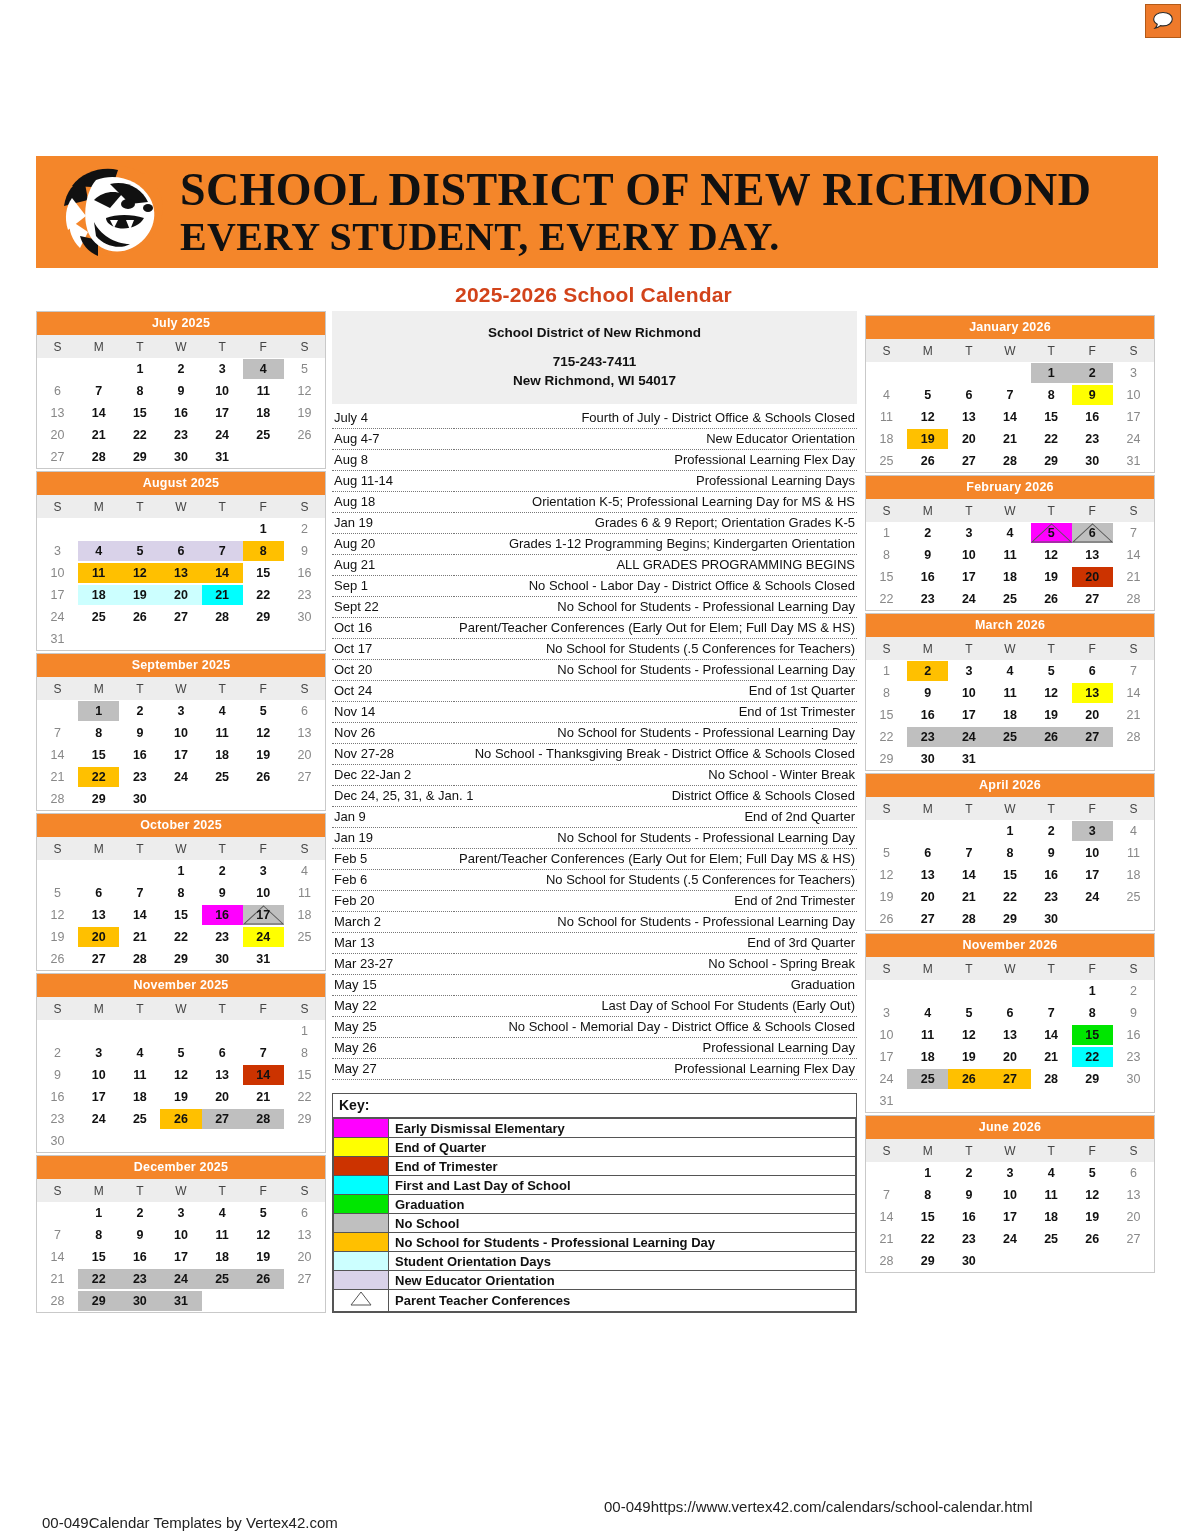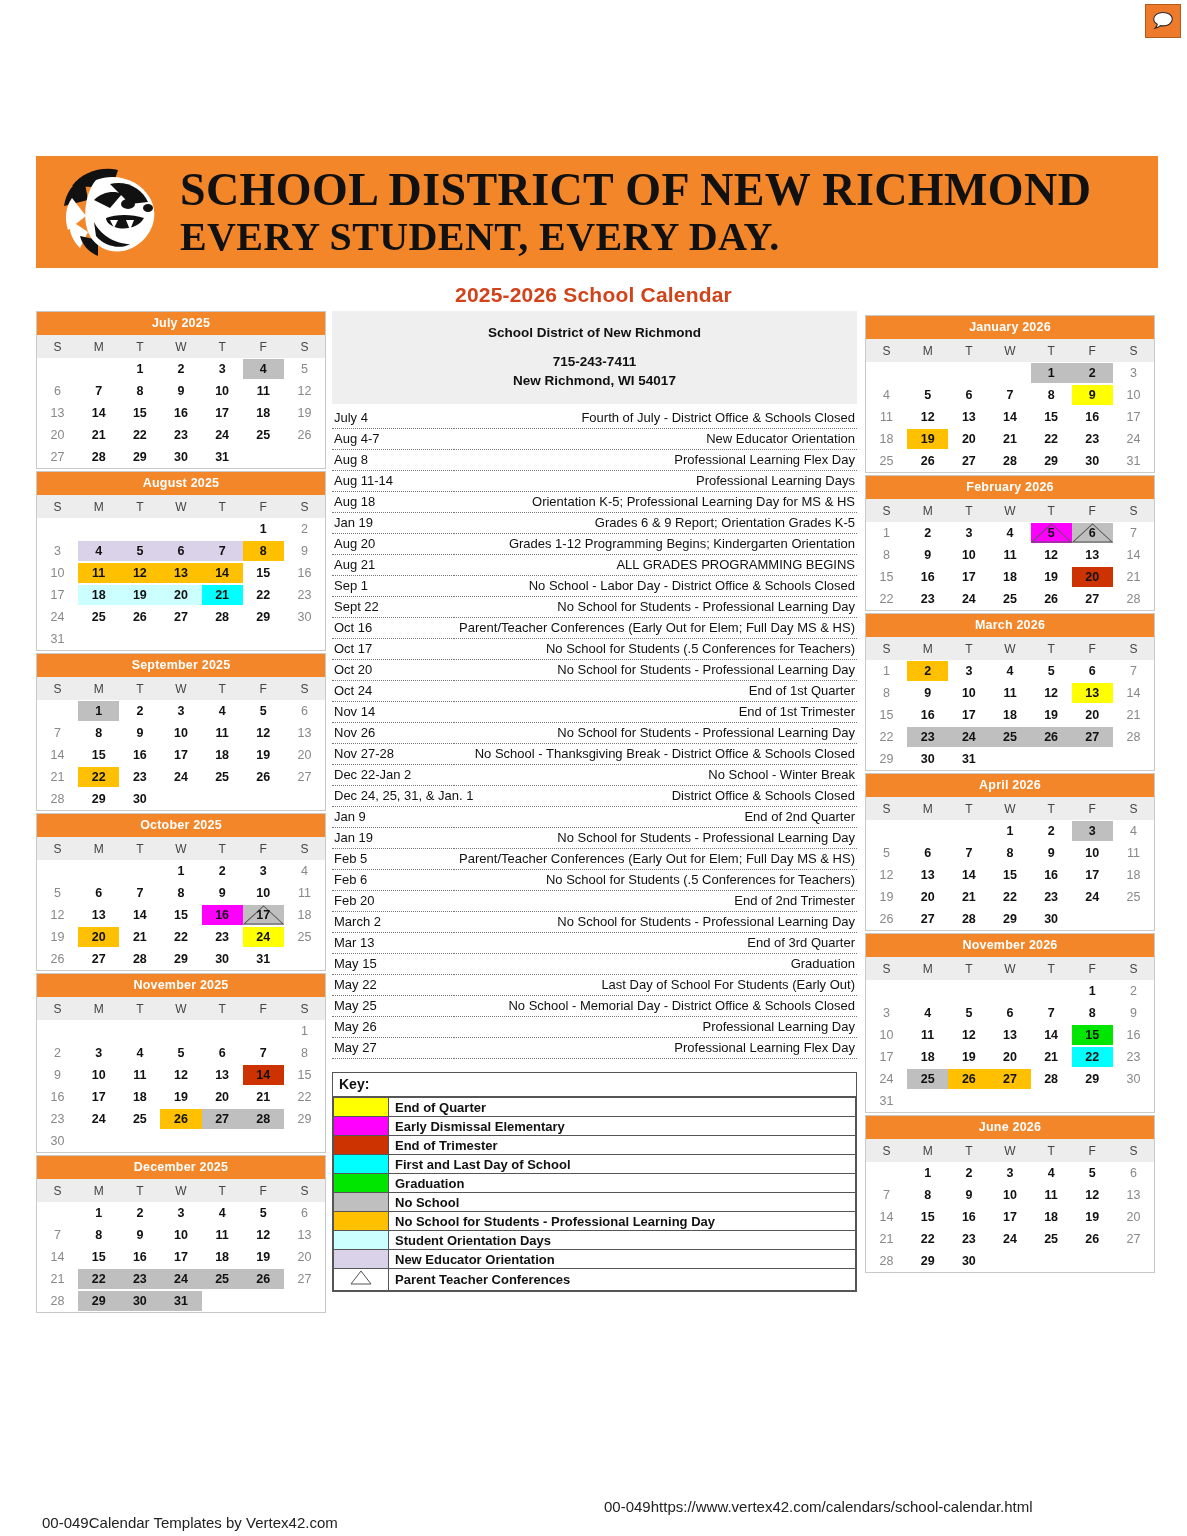--- a/index.html
+++ b/index.html
@@ -1037,20 +1037,24 @@
         </tr>
         <tr>
           <td class="d">March 2</td>
           <td class="t">No School for Students - Professional Learning Day</td>
         </tr>
         <tr>
           <td class="d">Mar 13</td>
           <td class="t">End of 3rd Quarter</td>
         </tr>
         <tr>
+          <td class="d">Mar 23-27</td>
+          <td class="t">No School - Spring Break</td>
+        </tr>
+        <tr>
           <td class="d">May 15</td>
           <td class="t">Graduation</td>
         </tr>
         <tr>
           <td class="d">May 22</td>
           <td class="t">Last Day of School For Students (Early Out)</td>
         </tr>
         <tr>
           <td class="d">May 25</td>
           <td class="t">No School - Memorial Day - District Office &amp; Schools Closed</td>
@@ -1064,26 +1068,26 @@
           <td class="t">Professional Learning Flex Day</td>
         </tr>
       </tbody>
     </table>
 
   <div id="keybox">
     <div class="ktitle">Key:</div>
     <table id="keytable">
         <tbody>
           <tr>
+            <td class="sw" style="background: rgb(255, 0, 255);"></td>
+            <td class="lbl">Early Dismissal Elementary</td>
+          </tr>
+          <tr>
             <td class="sw" style="background: rgb(255, 255, 0);"></td>
             <td class="lbl">End of Quarter</td>
-          </tr>
-          <tr>
-            <td class="sw" style="background: rgb(255, 0, 255);"></td>
-            <td class="lbl">Early Dismissal Elementary</td>
           </tr>
           <tr>
             <td class="sw" style="background: rgb(204, 51, 0);"></td>
             <td class="lbl">End of Trimester</td>
           </tr>
           <tr>
             <td class="sw" style="background: rgb(0, 255, 255);"></td>
             <td class="lbl">First and Last Day of School</td>
           </tr>
           <tr>

